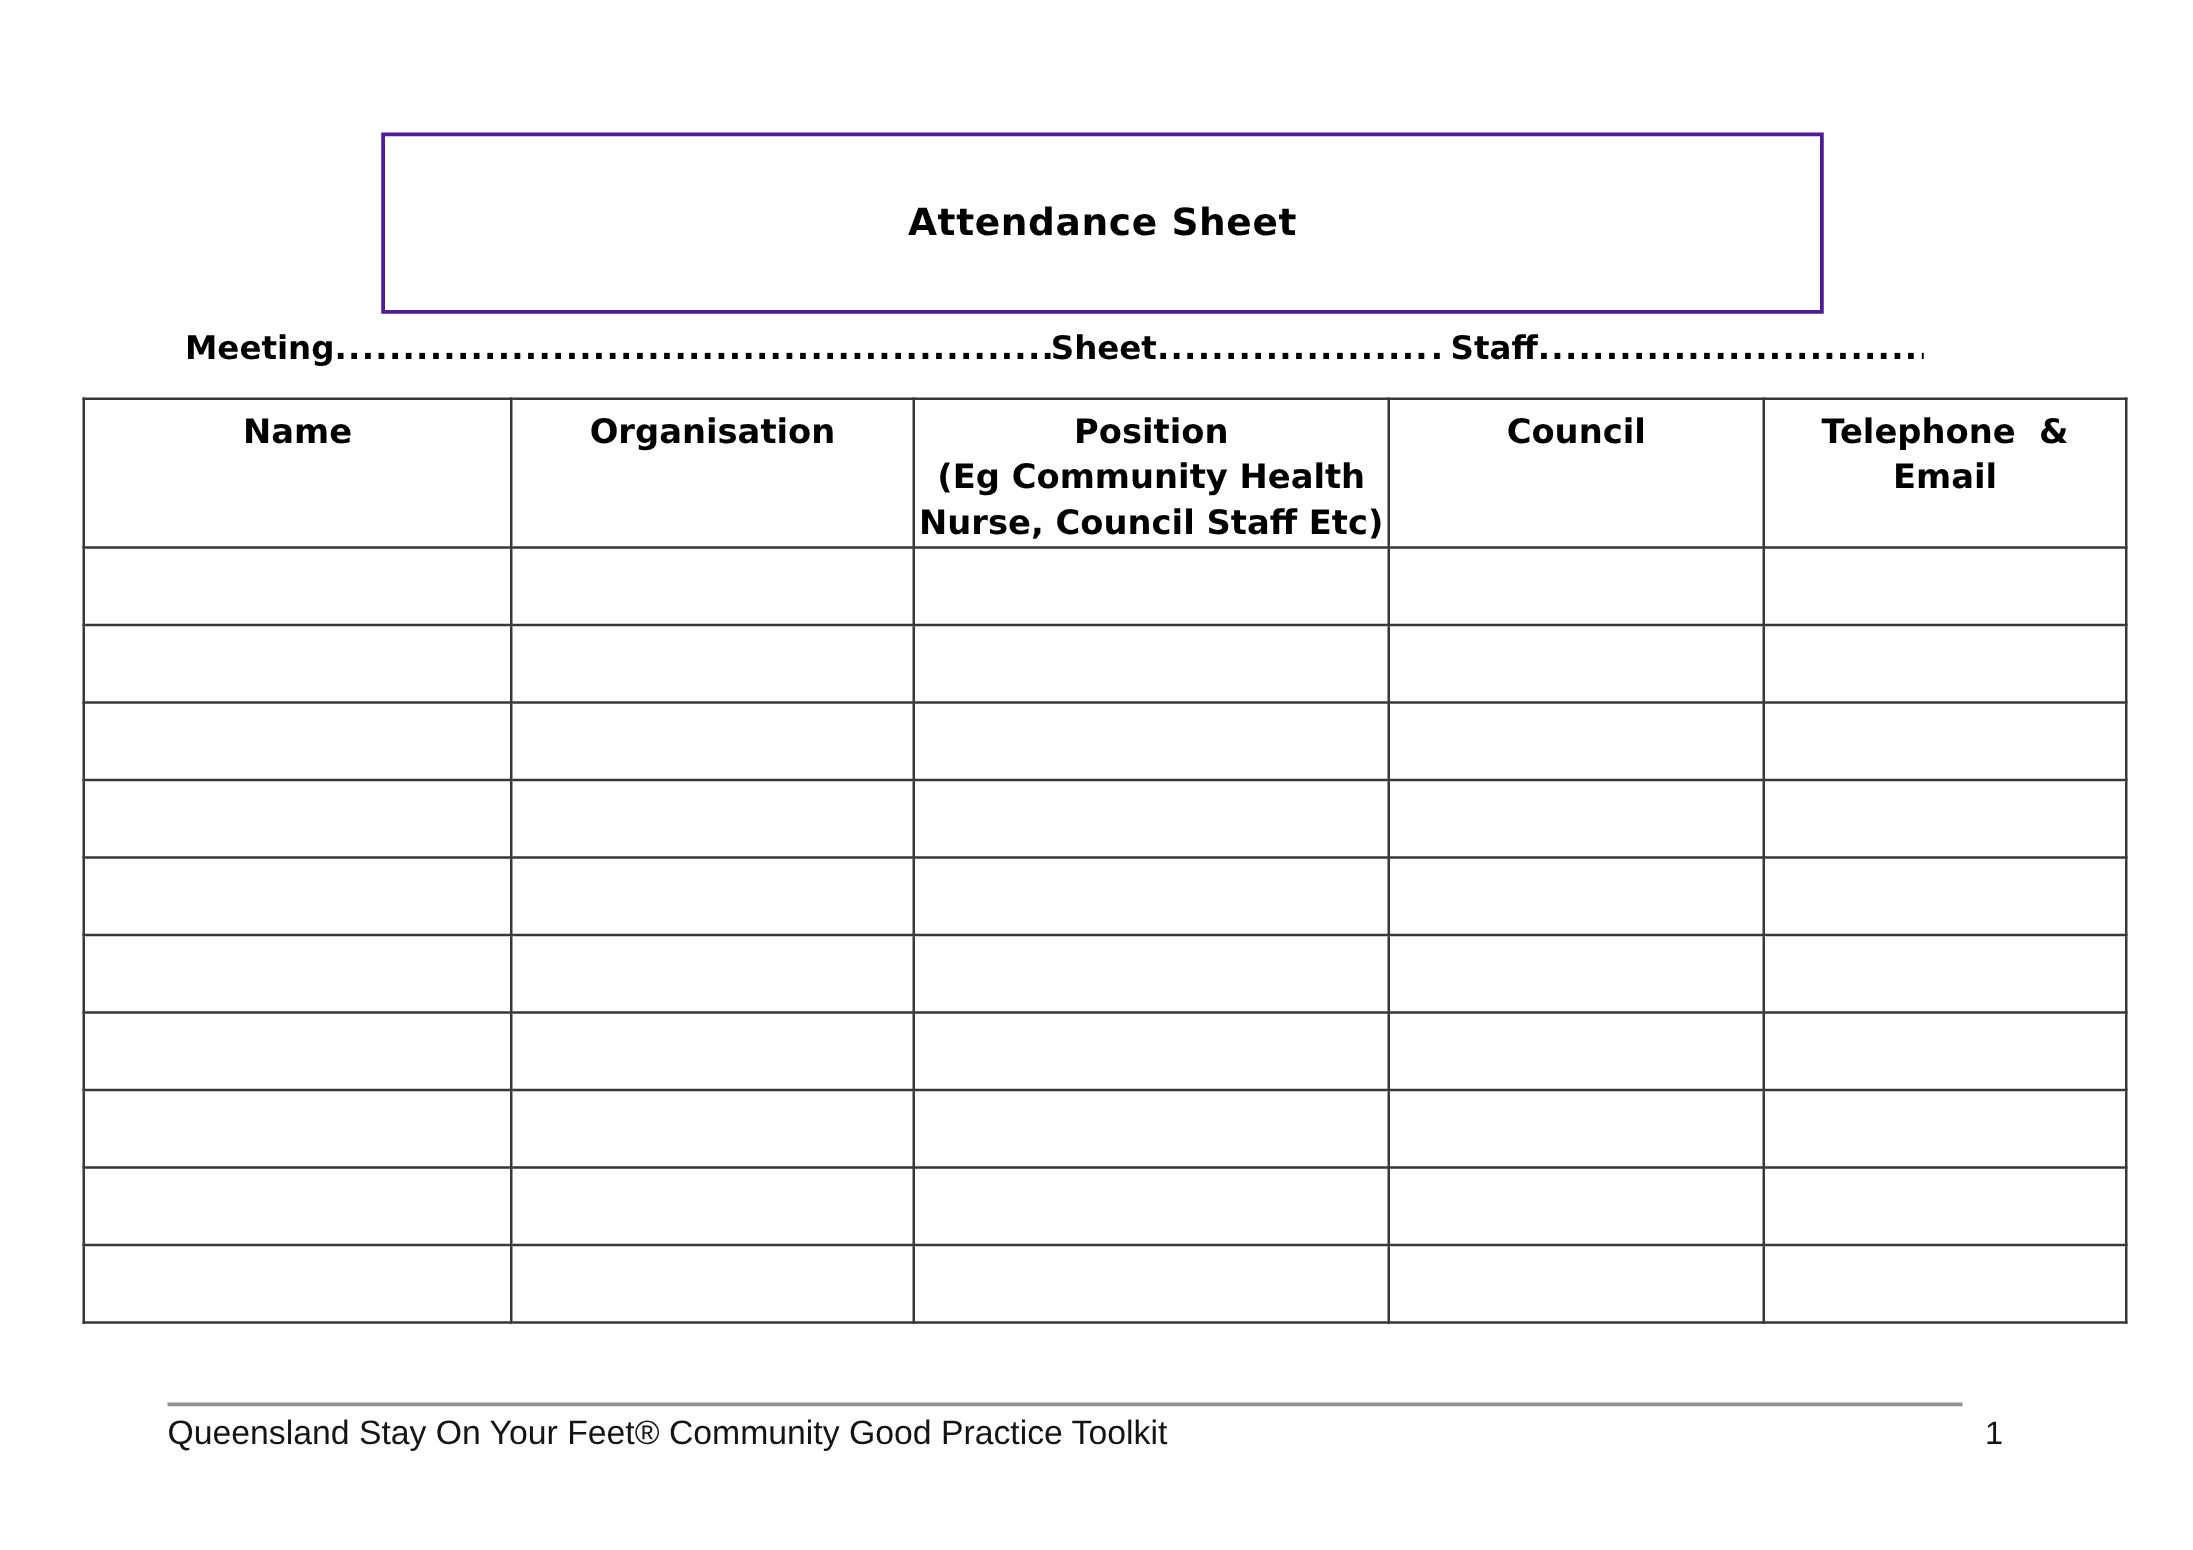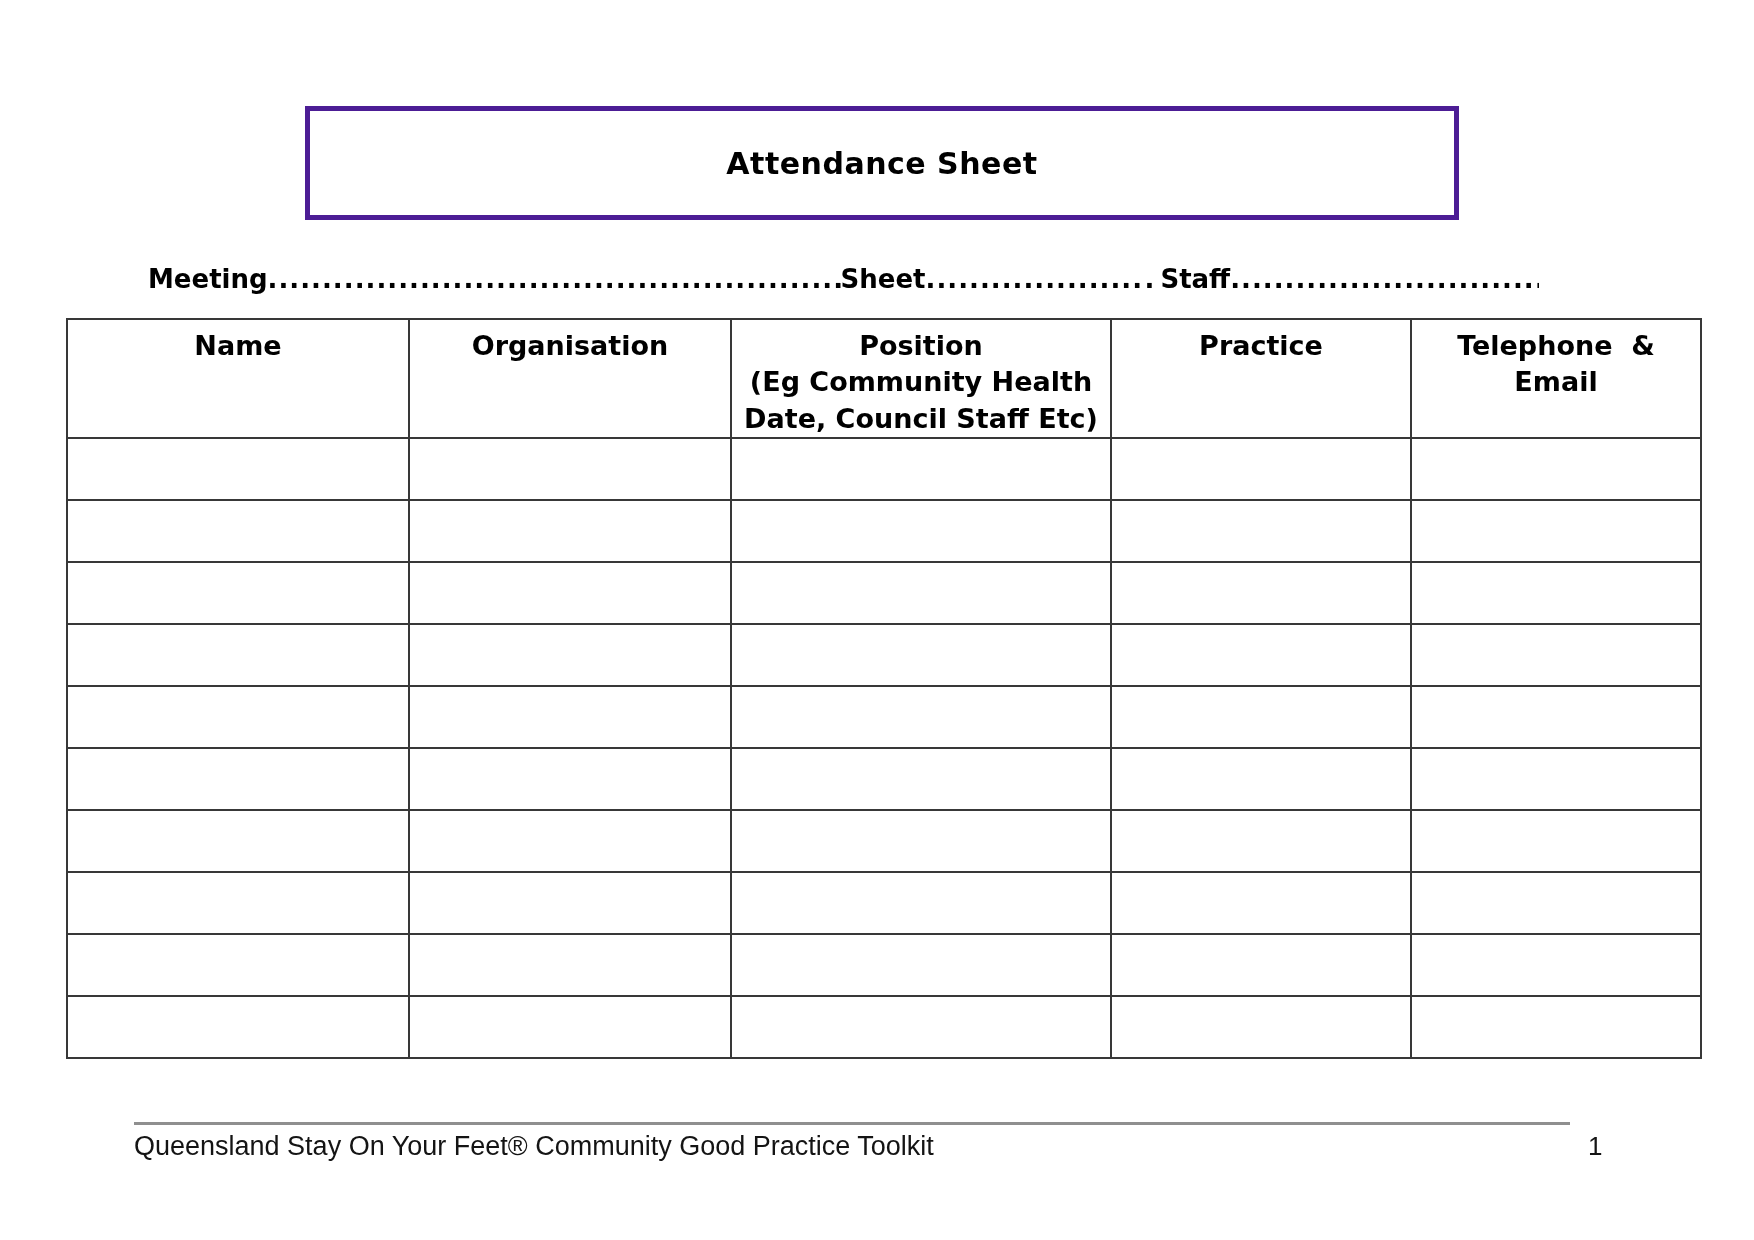--- a/index.html
+++ b/index.html
@@ -9,23 +9,23 @@
     position: relative;
     font-family: "DejaVu Sans", sans-serif;
     color: #000;
     overflow: hidden;
   }
 
   
   .title-box {
     position: absolute;
     left: 305px; top: 106px;
-    width: 1154px; height: 114px;
+    width: 1154px; height: 145px;
     box-sizing: border-box;
-    border: 5px solid #4c1d95;
+    border: 3px solid #4c1d95;
     display: flex; align-items: center; justify-content: center;
     background: #fff;
   }
   .page-title {
     font-size: 30px;
     font-weight: bold;
     letter-spacing: 0.5px;
   }
 
   
@@ -130,22 +130,22 @@
       <col class="col-pos">
       <col class="col-addr">
       <col class="col-tel">
     </colgroup>
     <thead>
       <tr>
         <th>Name</th>
         <th>Organisation</th>
         <th>Position
 (Eg Community Health
-Date, Council Staff Etc)</th>
-        <th>Practice</th>
+Nurse, Council Staff Etc)</th>
+        <th>Council</th>
         <th>Telephone  &amp; Email</th>
       </tr>
     </thead>
     <tbody>
         <tr>
           <td></td>
           <td></td>
           <td></td>
           <td></td>
           <td></td>

